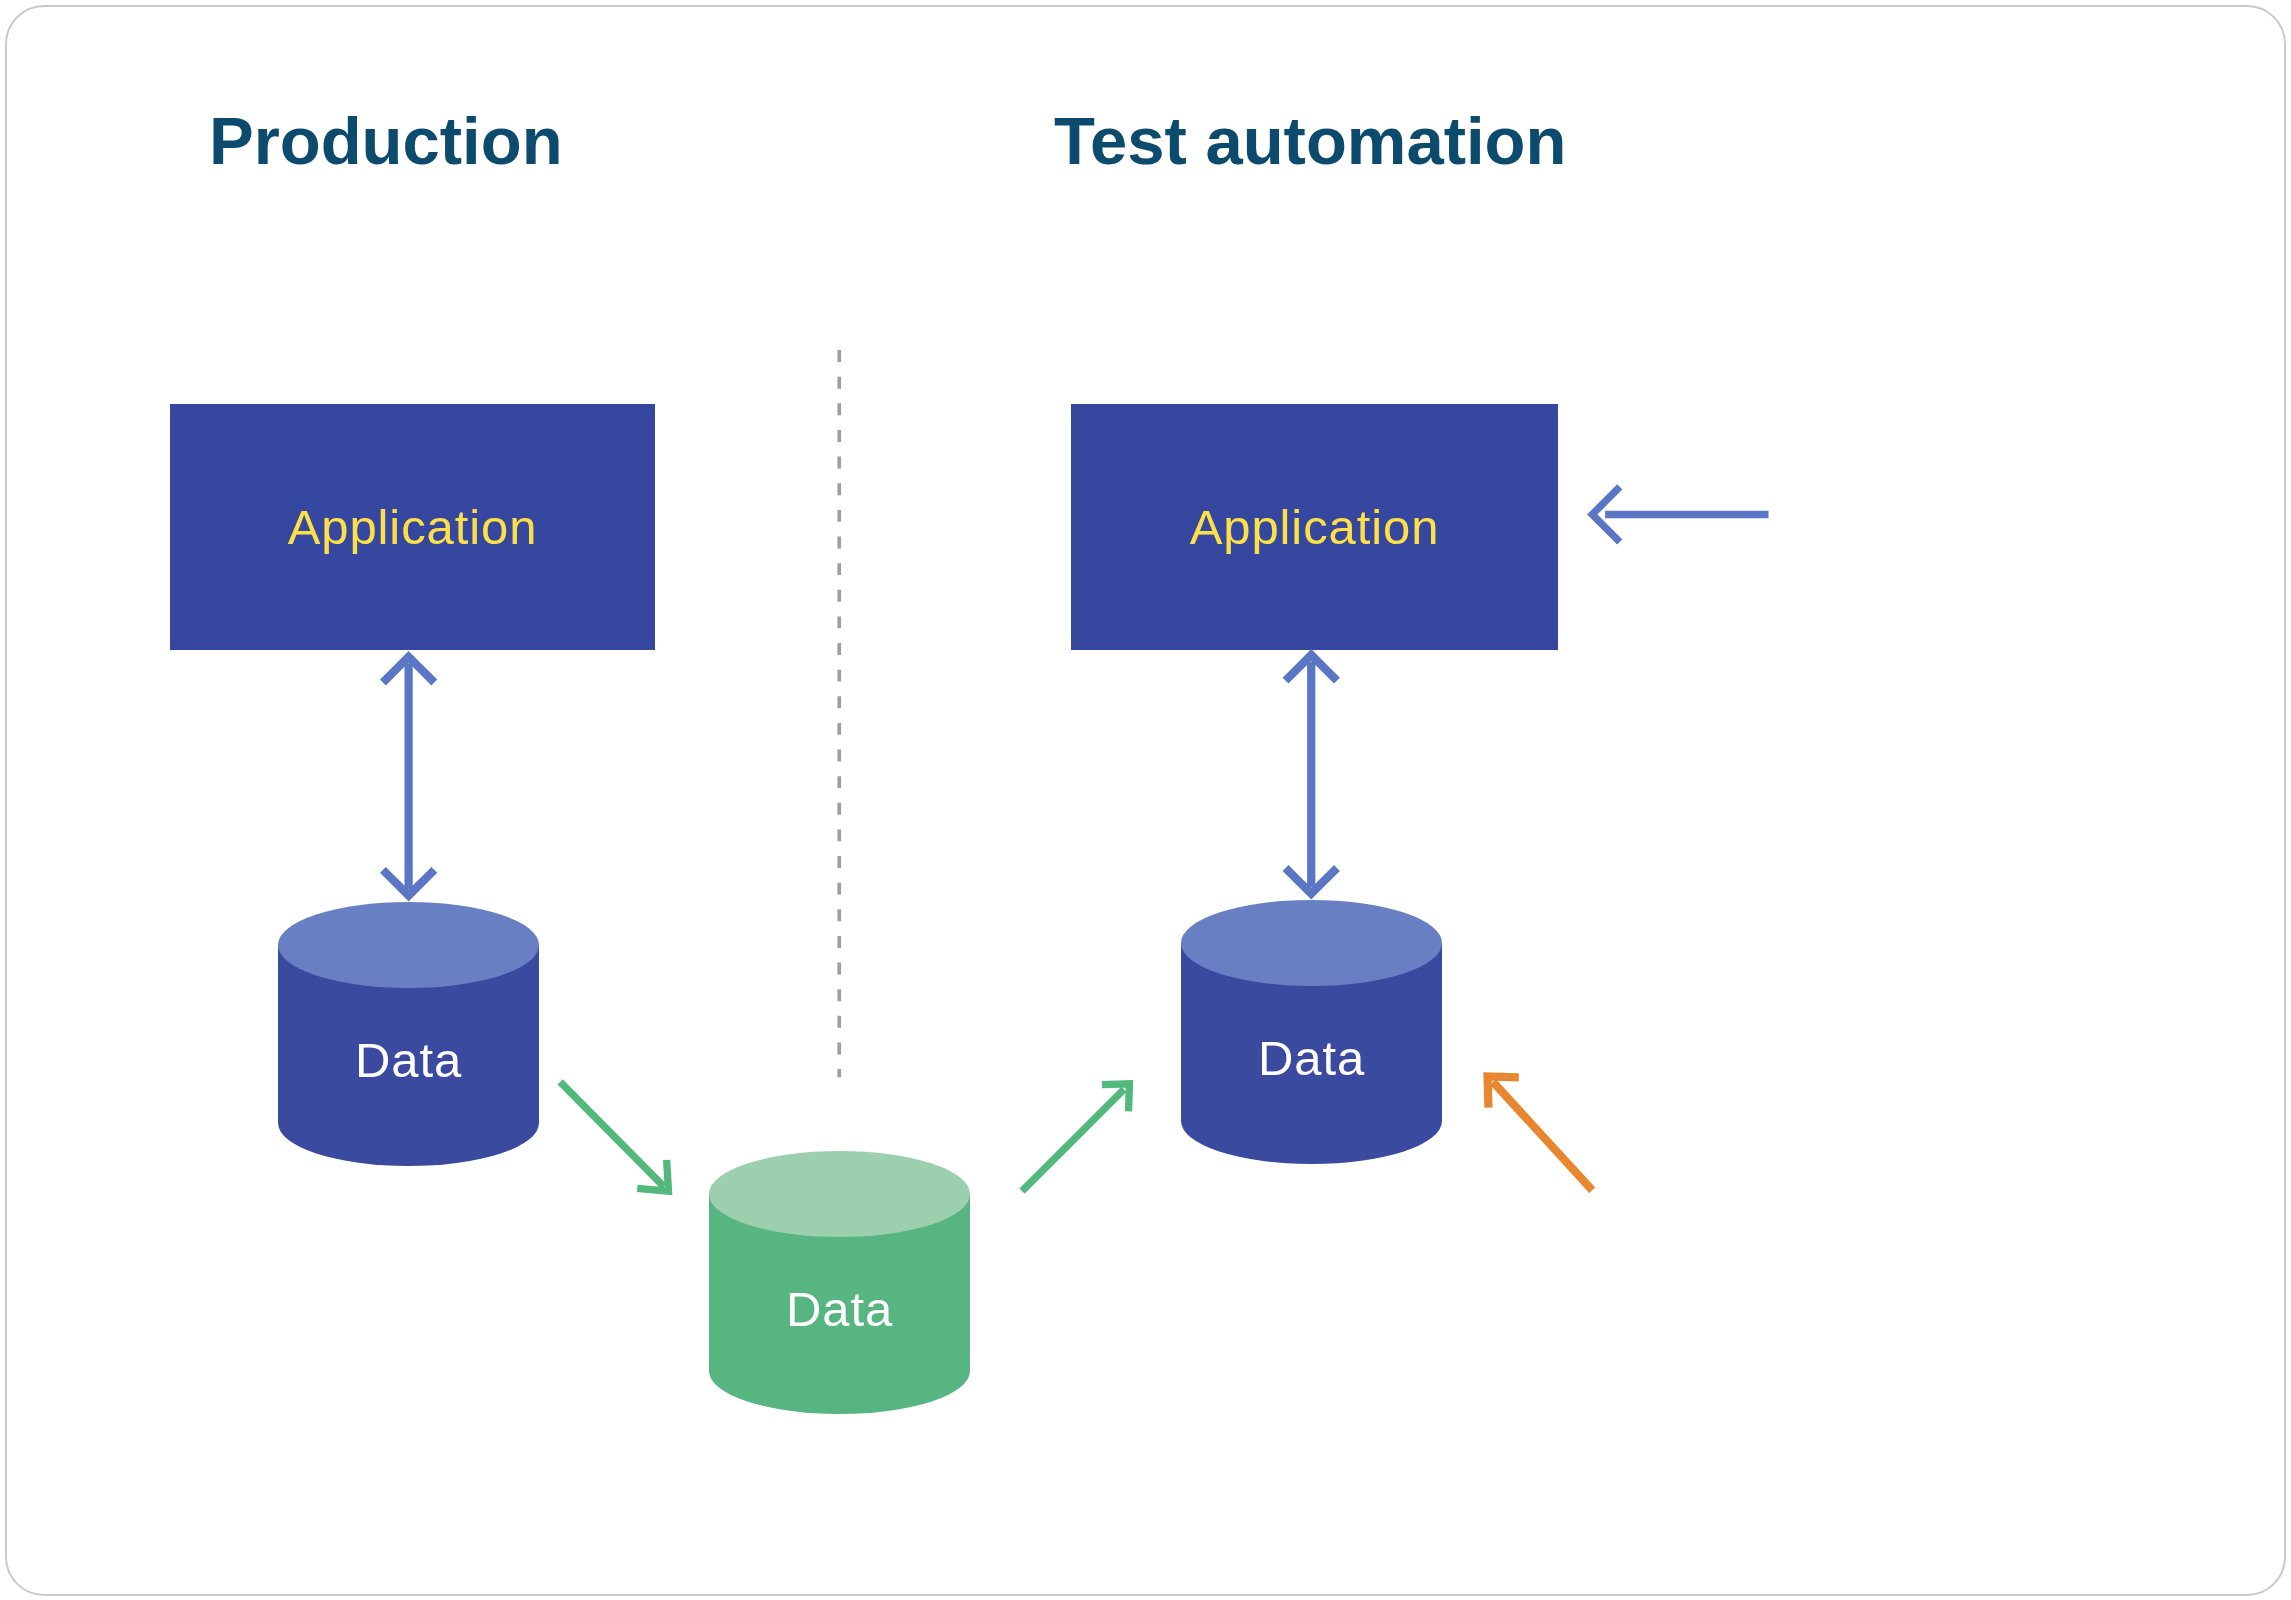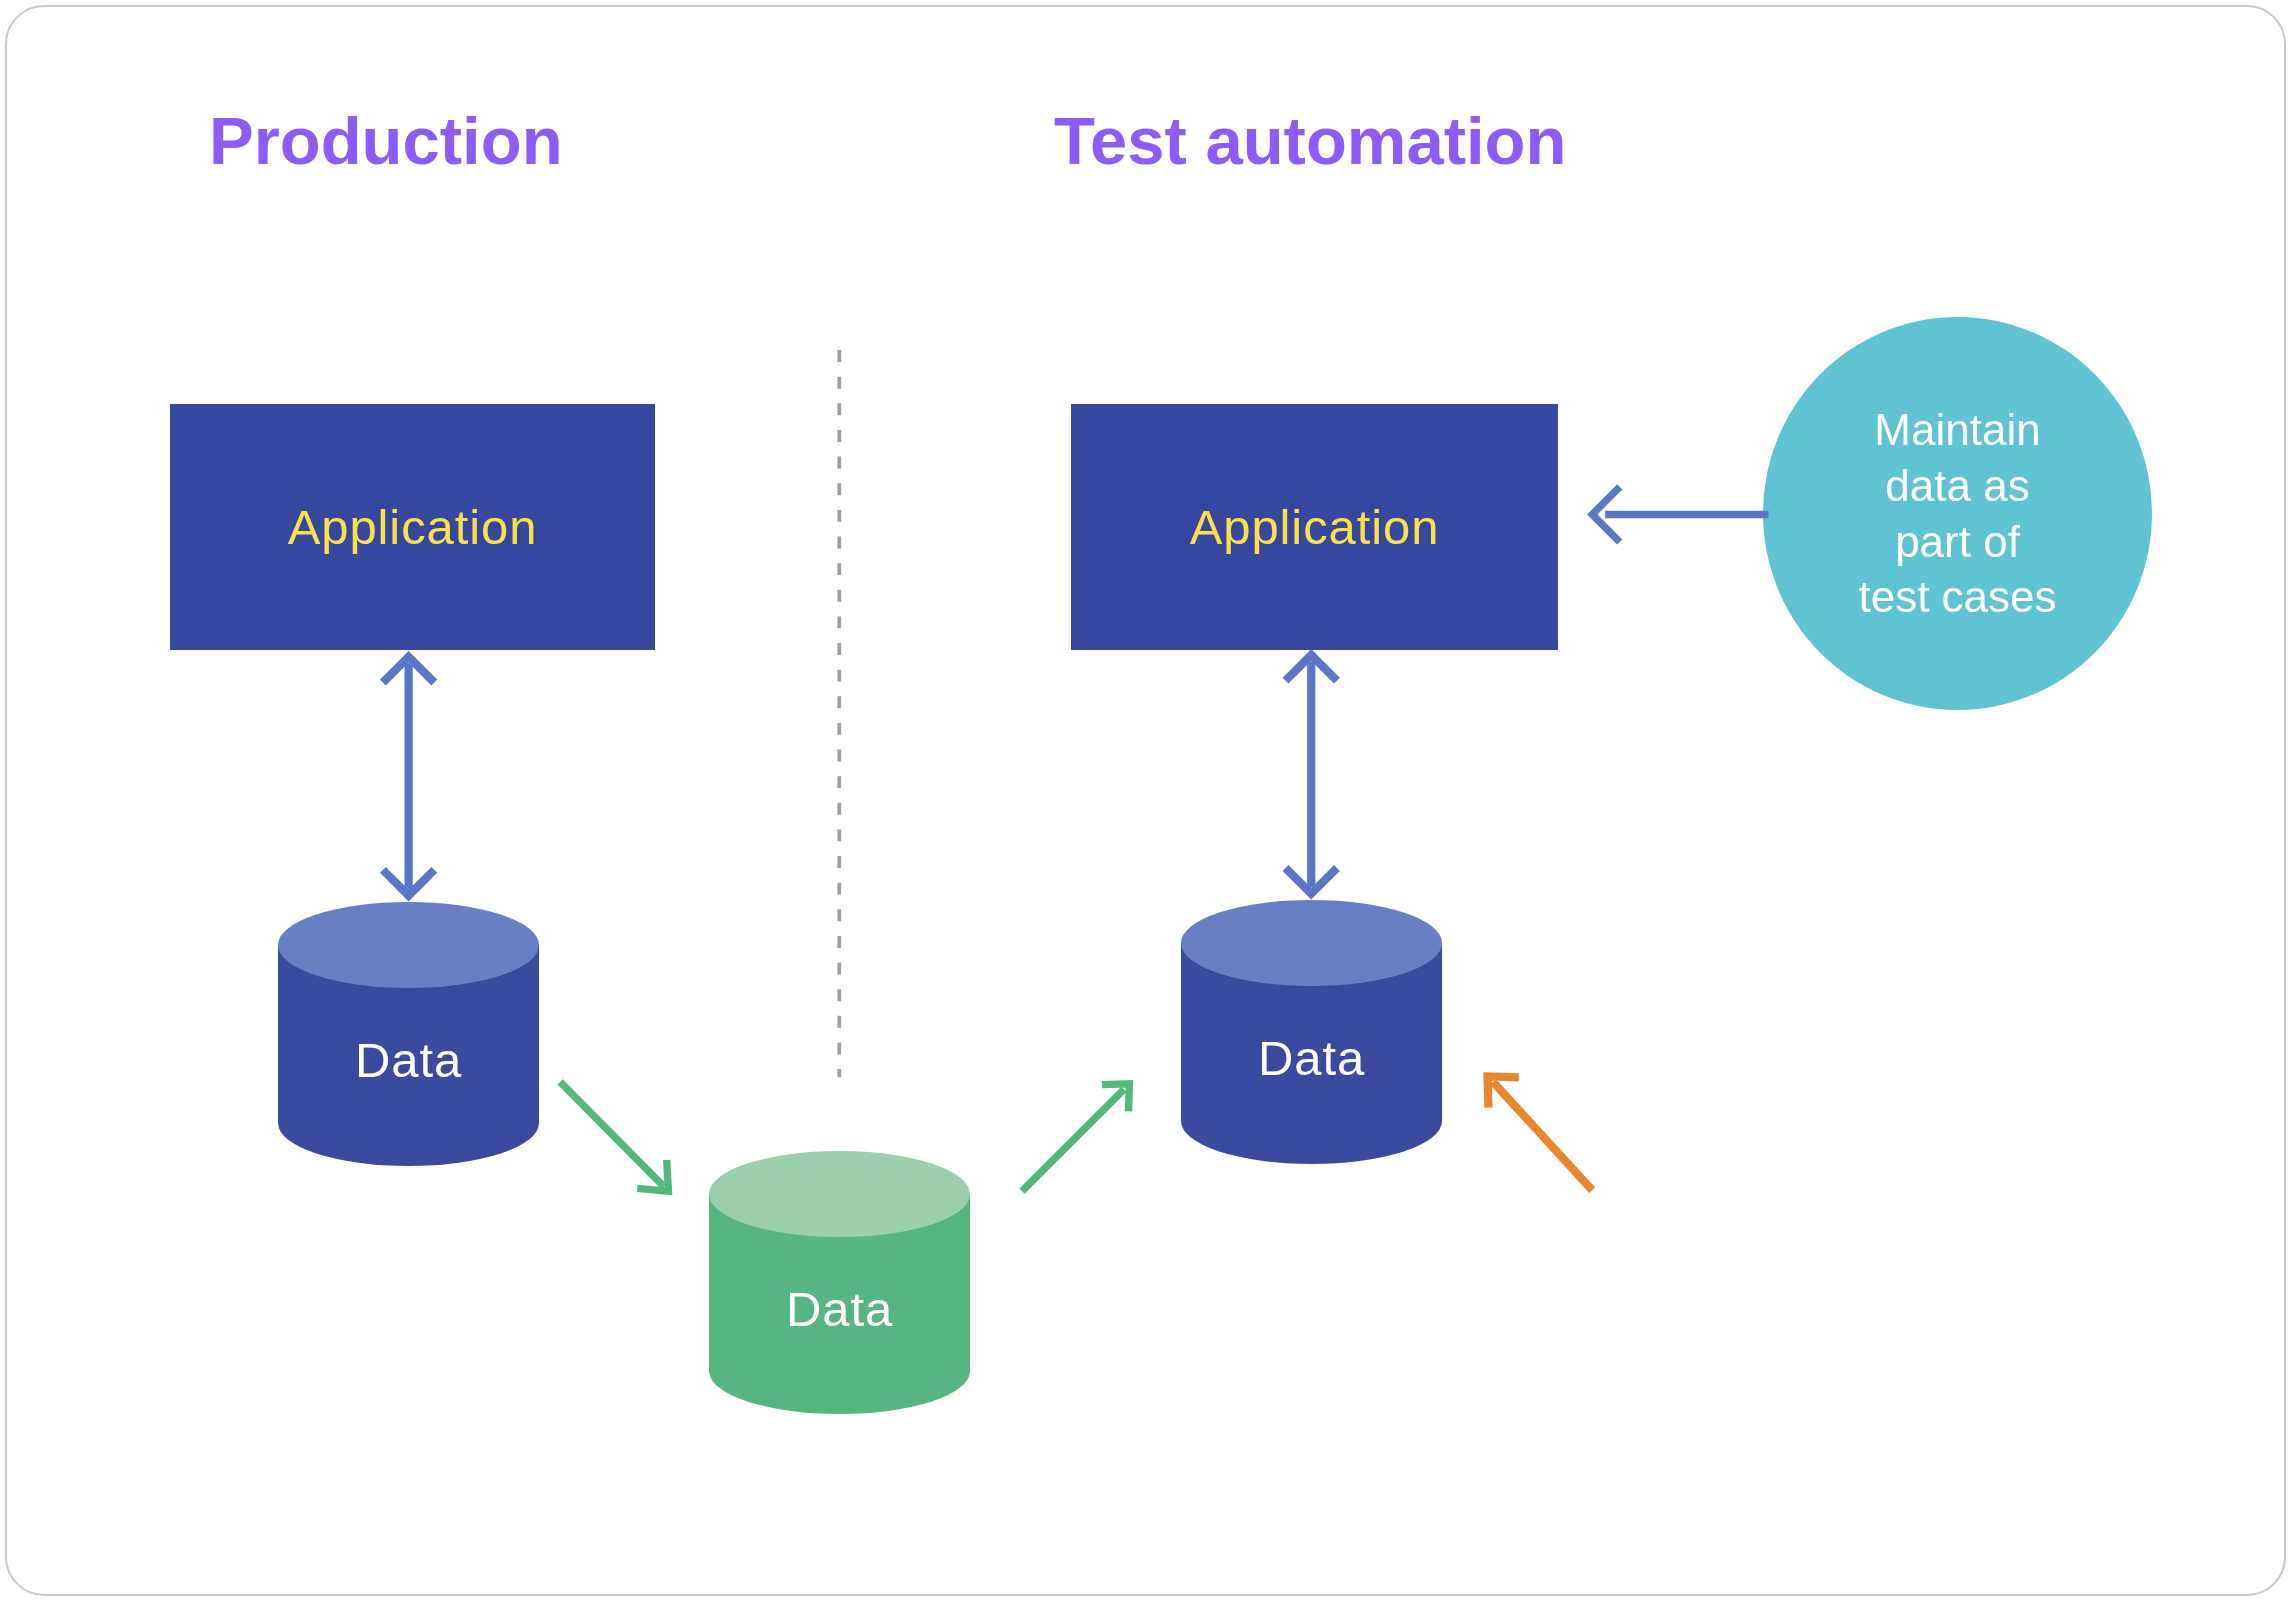--- a/index.html
+++ b/index.html
@@ -14,21 +14,21 @@
   .frame {
     position: absolute;
     left: 4.6px; top: 4.6px; right: 4.6px; bottom: 4.6px;
     border: 2.8px solid #c9c9c9;
     border-radius: 39px;
   }
   .section-title {
     position: absolute;
     font-size: 67px;
     font-weight: bold;
-    color: #8b5cf6;
+    color: #0c4a6e;
     white-space: nowrap;
     line-height: 1;
   }
   .title-prod { left: 209px; top: 107px; }
   .title-test { left: 1054px; top: 107px; }
 
   .appbox {
     position: absolute;
     background: #35479e;
     display: flex;
@@ -140,26 +140,20 @@
   </div>
 
   <div class="cylinder cyl-green cyl-green">
     <div class="cyl-body"></div>
     <div class="cyl-top"></div>
     <div class="cyl-label">Data</div>
   </div>
 
 
 
-  <div class="note-circle note-teal">
-    <span>Maintain
-data as
-part of
-test cases</span>
-  </div>
 
 
   <svg class="arrows-layer" viewBox="0 0 2495 1743" xmlns="http://www.w3.org/2000/svg">
 
     <line x1="914" y1="381" x2="914" y2="1173" stroke="#9e9e9e" stroke-width="4" stroke-dasharray="13 16"></line>
 
     <g stroke="#5b76c4" stroke-width="9" fill="none">
       <path d="M445 722 L445 968"></path>
       <path d="M417 743 L445 715 L473 743"></path>
       <path d="M417 947 L445 975 L473 947"></path>

